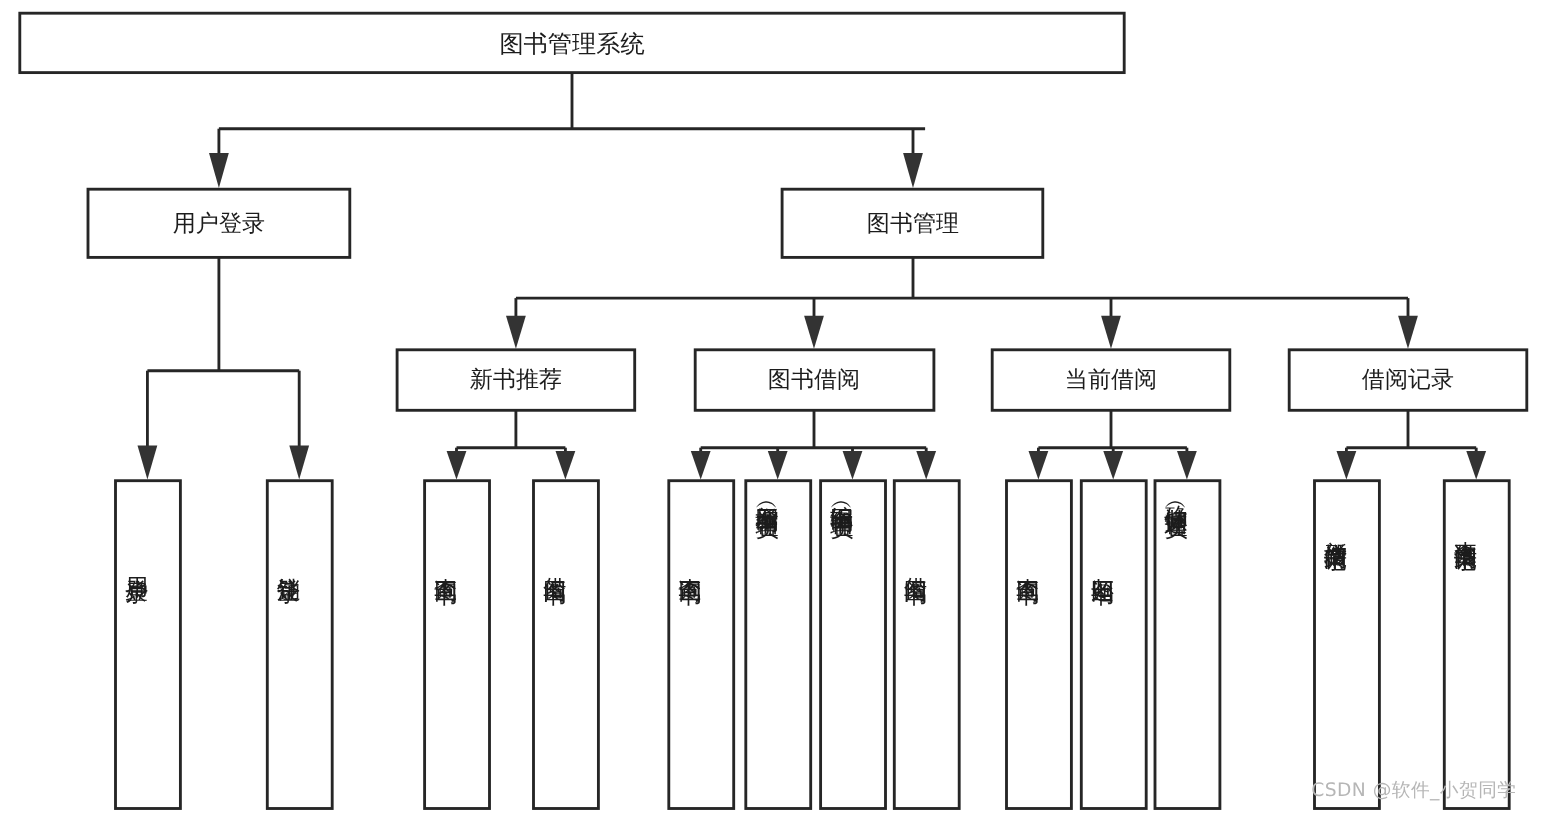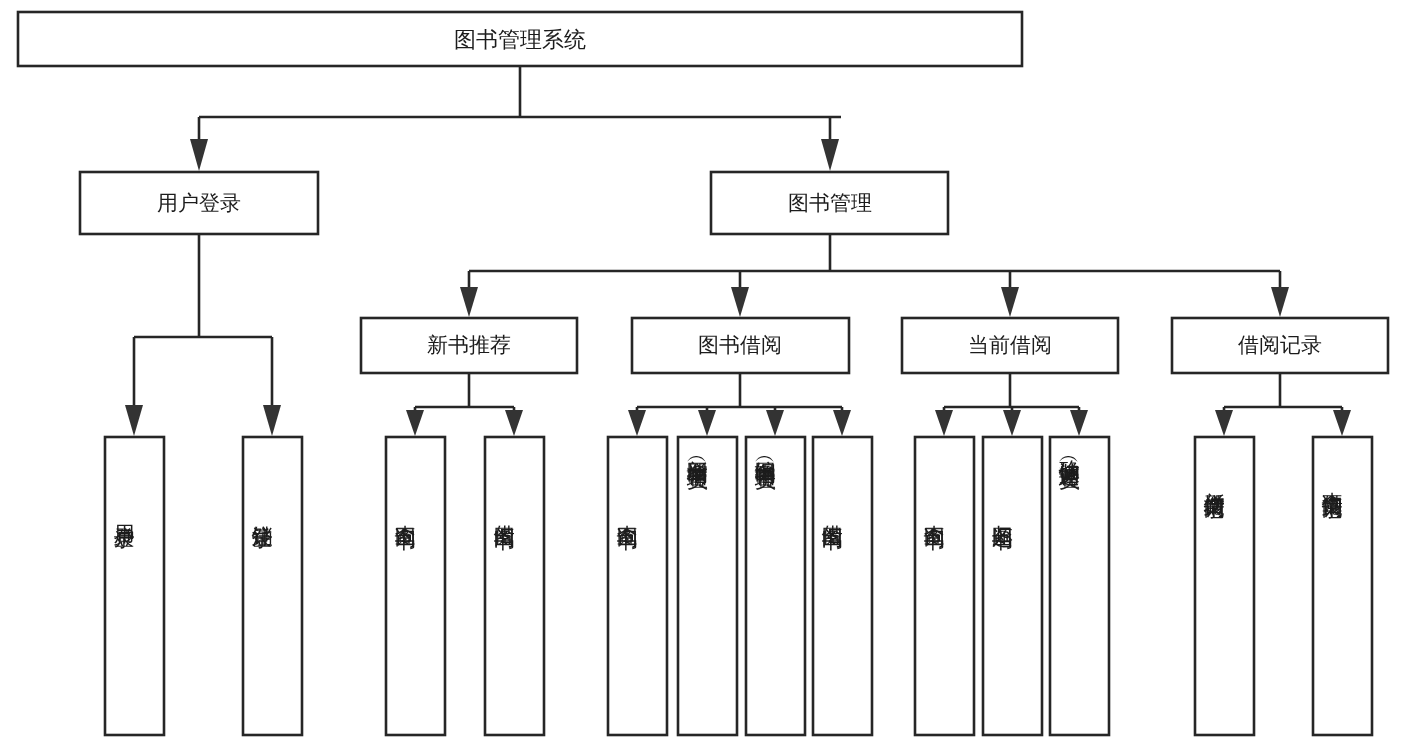--- a/index.html
+++ b/index.html
@@ -190,14 +190,15 @@
   <div class="leaf-label" style="left:616px; top:508px;">查询图书</div>
   <div class="leaf-label" style="left:686px; top:443px;">新增图书（管理员）</div>
   <div class="leaf-label" style="left:754px; top:443px;">编辑图书（管理员）</div>
   <div class="leaf-label" style="left:821px; top:508px;">借阅图书</div>
   <div class="leaf-label" style="left:923px; top:508px;">查询图书</div>
   <div class="leaf-label" style="left:991px; top:508px;">归还图书</div>
   <div class="leaf-label" style="left:1058px; top:443px;">确认归还（管理员）</div>
   <div class="leaf-label" style="left:1203px; top:475px;">新增借阅记录</div>
   <div class="leaf-label" style="left:1321px; top:475px;">查询借阅记录</div>
 
+  <div class="watermark" style="left:1192px; top:707px;">CSDN @软件_小贺同学</div>
 
 </div>
 
 </body></html>

